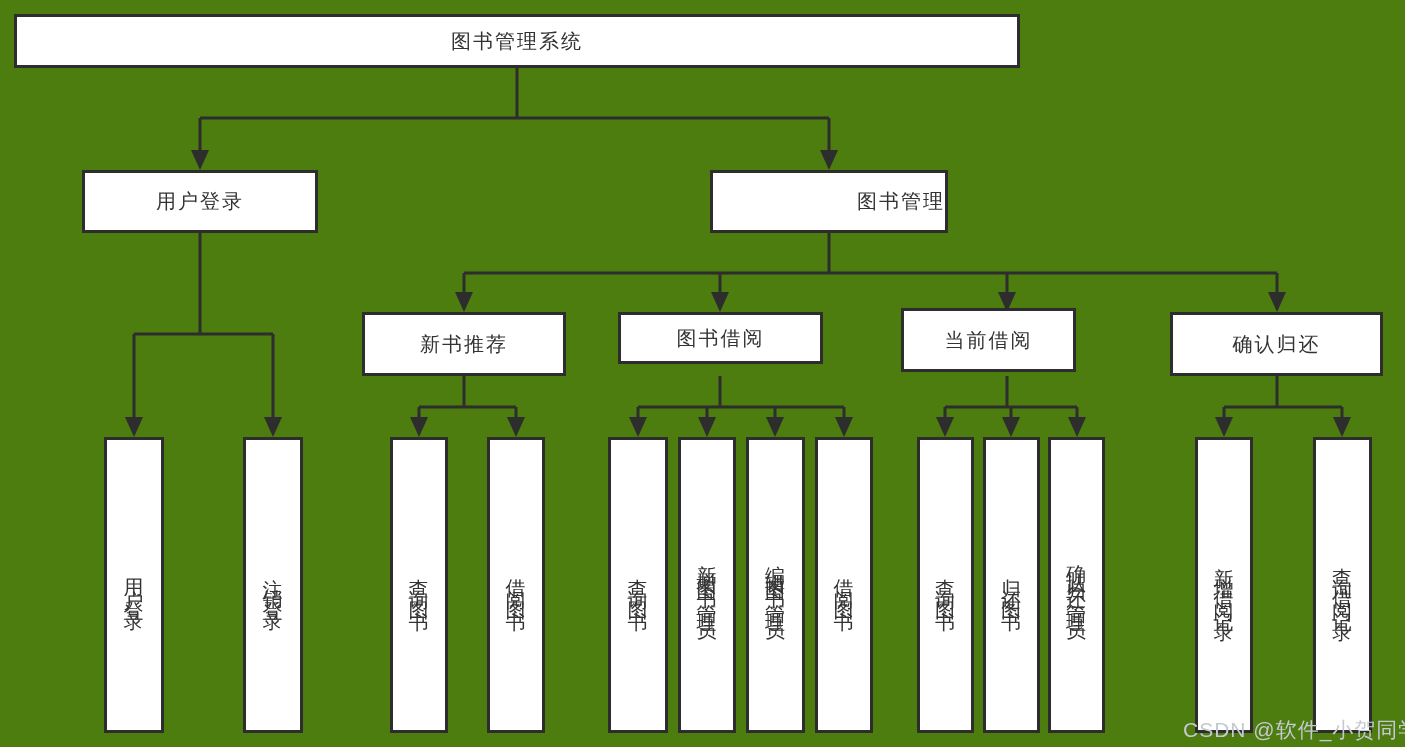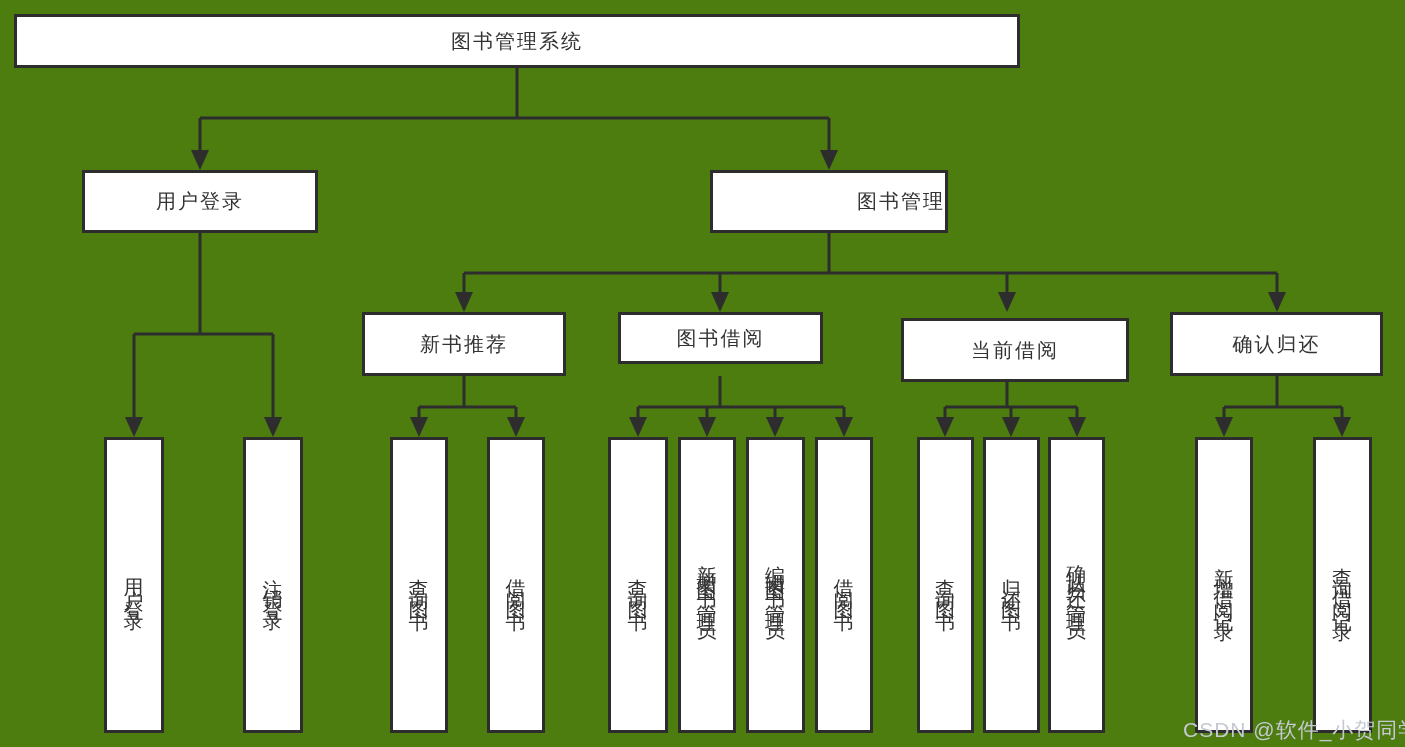--- a/index.html
+++ b/index.html
@@ -120,21 +120,21 @@
   <div class="node" style="left:710px; top:170px; width:238px; height:63px;justify-content:flex-end;">
     <span class="lbl">图书管理</span>
   </div>
 
   <div class="node" style="left:362px; top:312px; width:204px; height:64px;">
     <span class="lbl">新书推荐</span>
   </div>
   <div class="node" style="left:618px; top:312px; width:205px; height:52px;">
     <span class="lbl">图书借阅</span>
   </div>
-  <div class="node" style="left:901px; top:318px; width:228px; height:64px;">
+  <div class="node" style="left:901px; top:308px; width:175px; height:64px;">
     <span class="lbl">当前借阅</span>
   </div>
   <div class="node" style="left:1170px; top:312px; width:213px; height:64px;">
     <span class="lbl">确认归还</span>
   </div>
 
   <div class="node leaf" style="left:104px; top:437px; width:60px; height:296px;">
     <span class="lbl">用户登录</span>
   </div>
   <div class="node leaf" style="left:243px; top:437px; width:60px; height:296px;">

